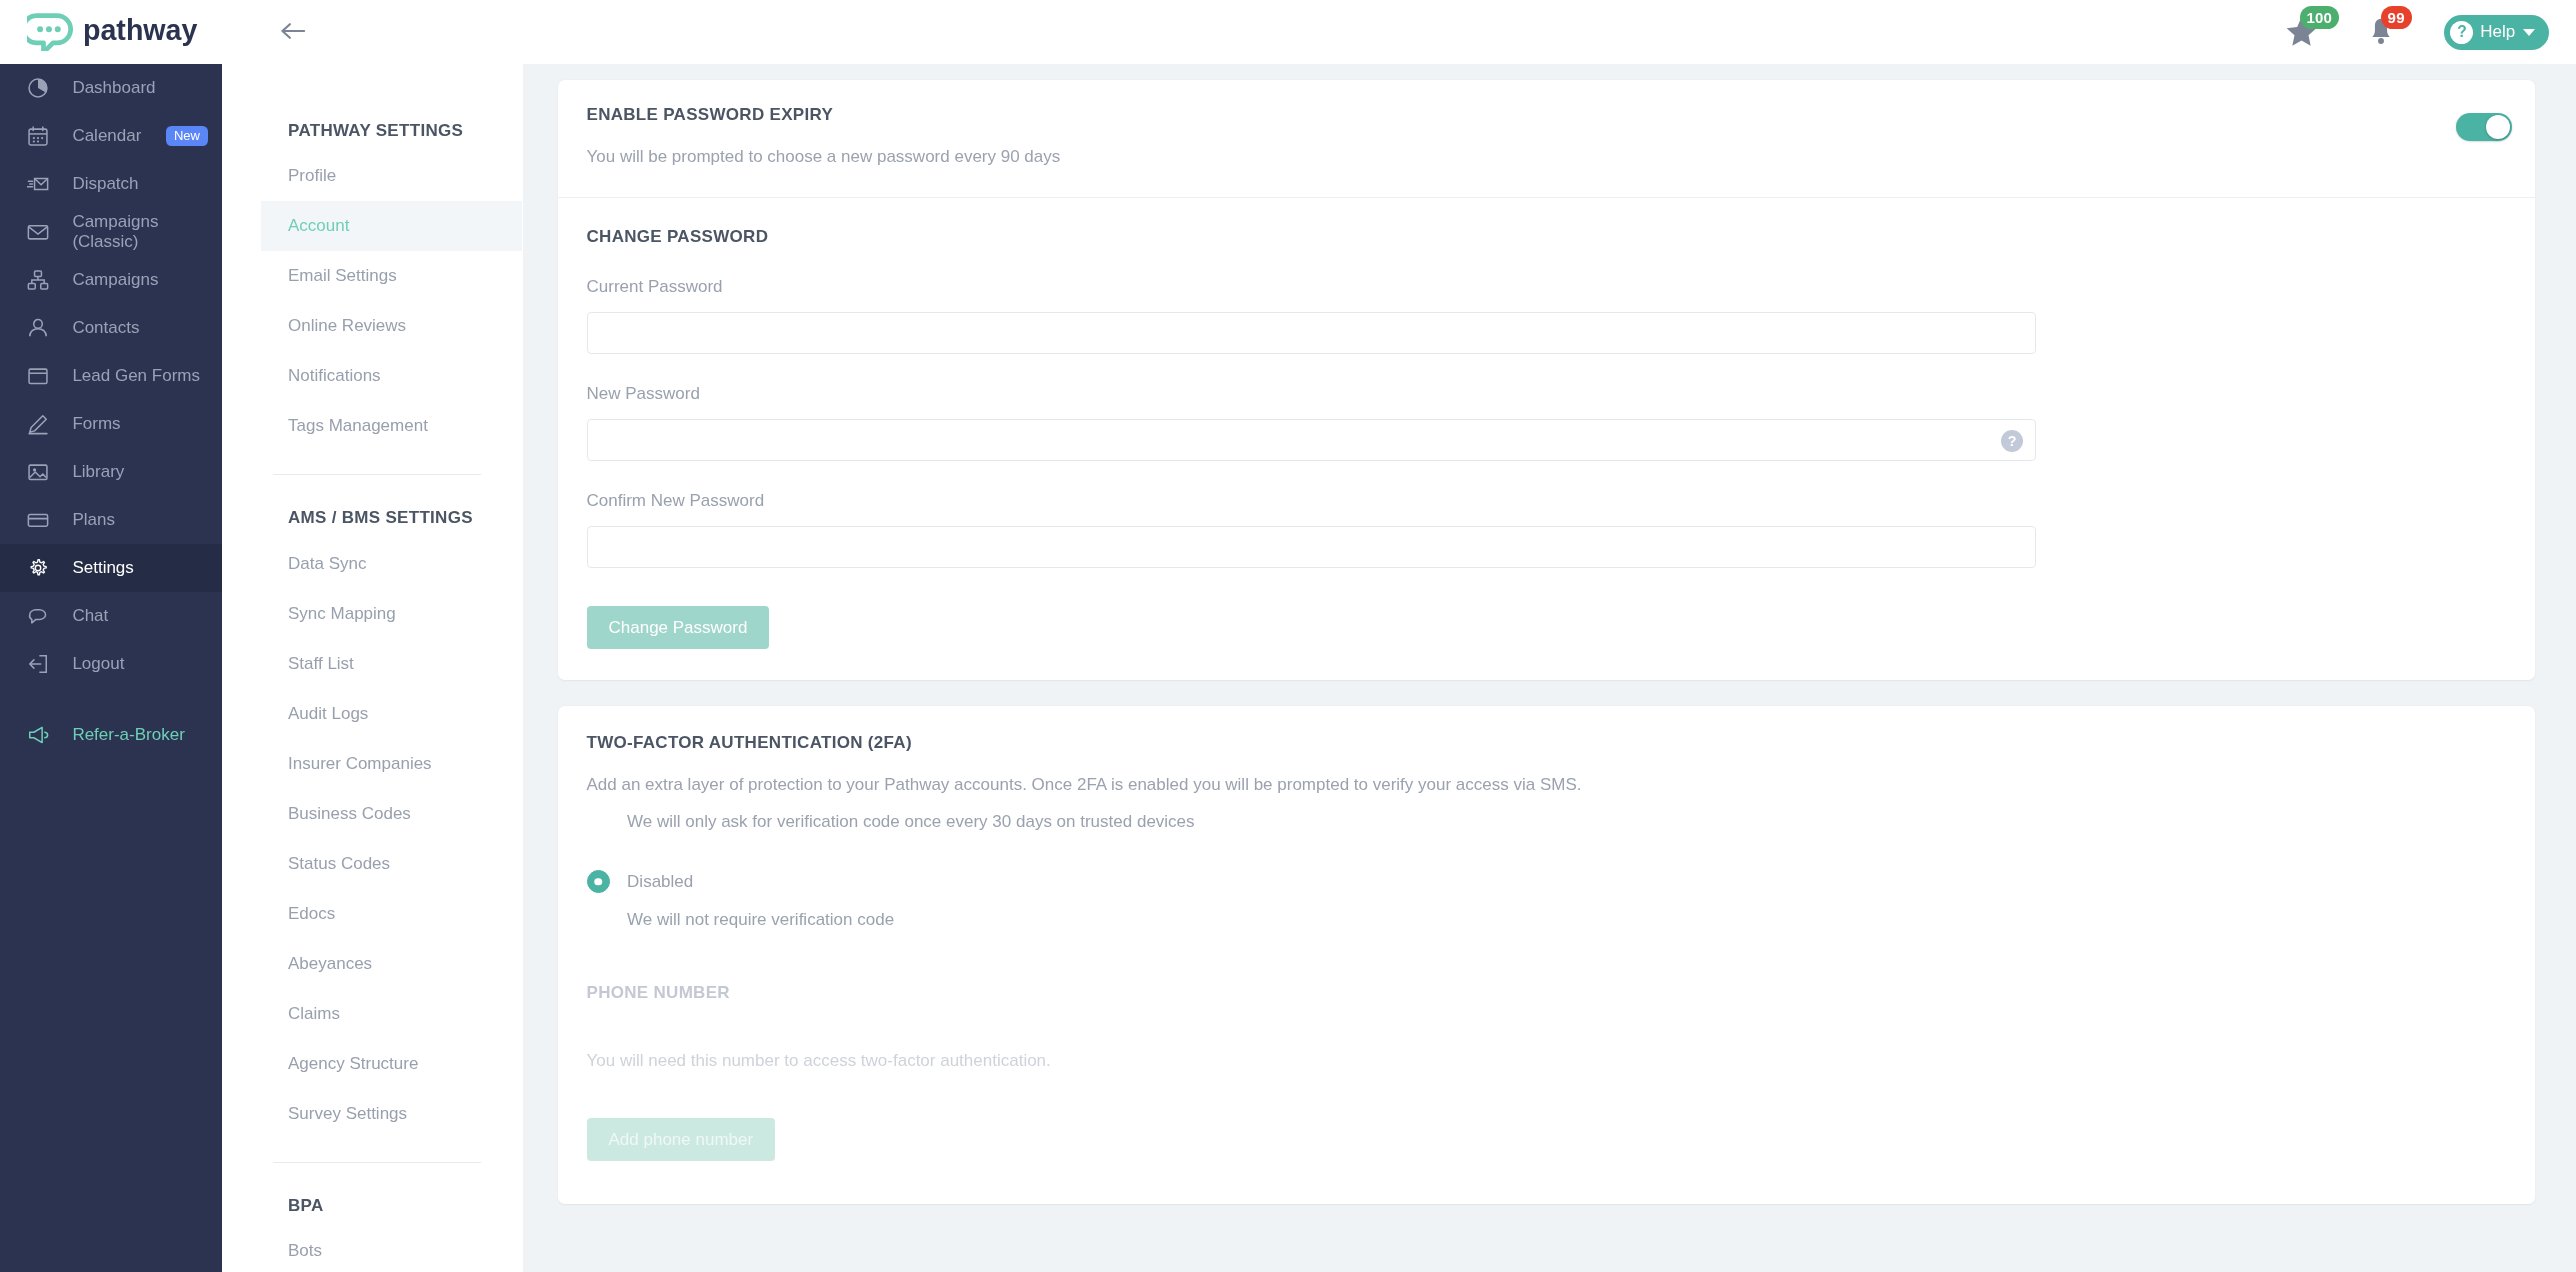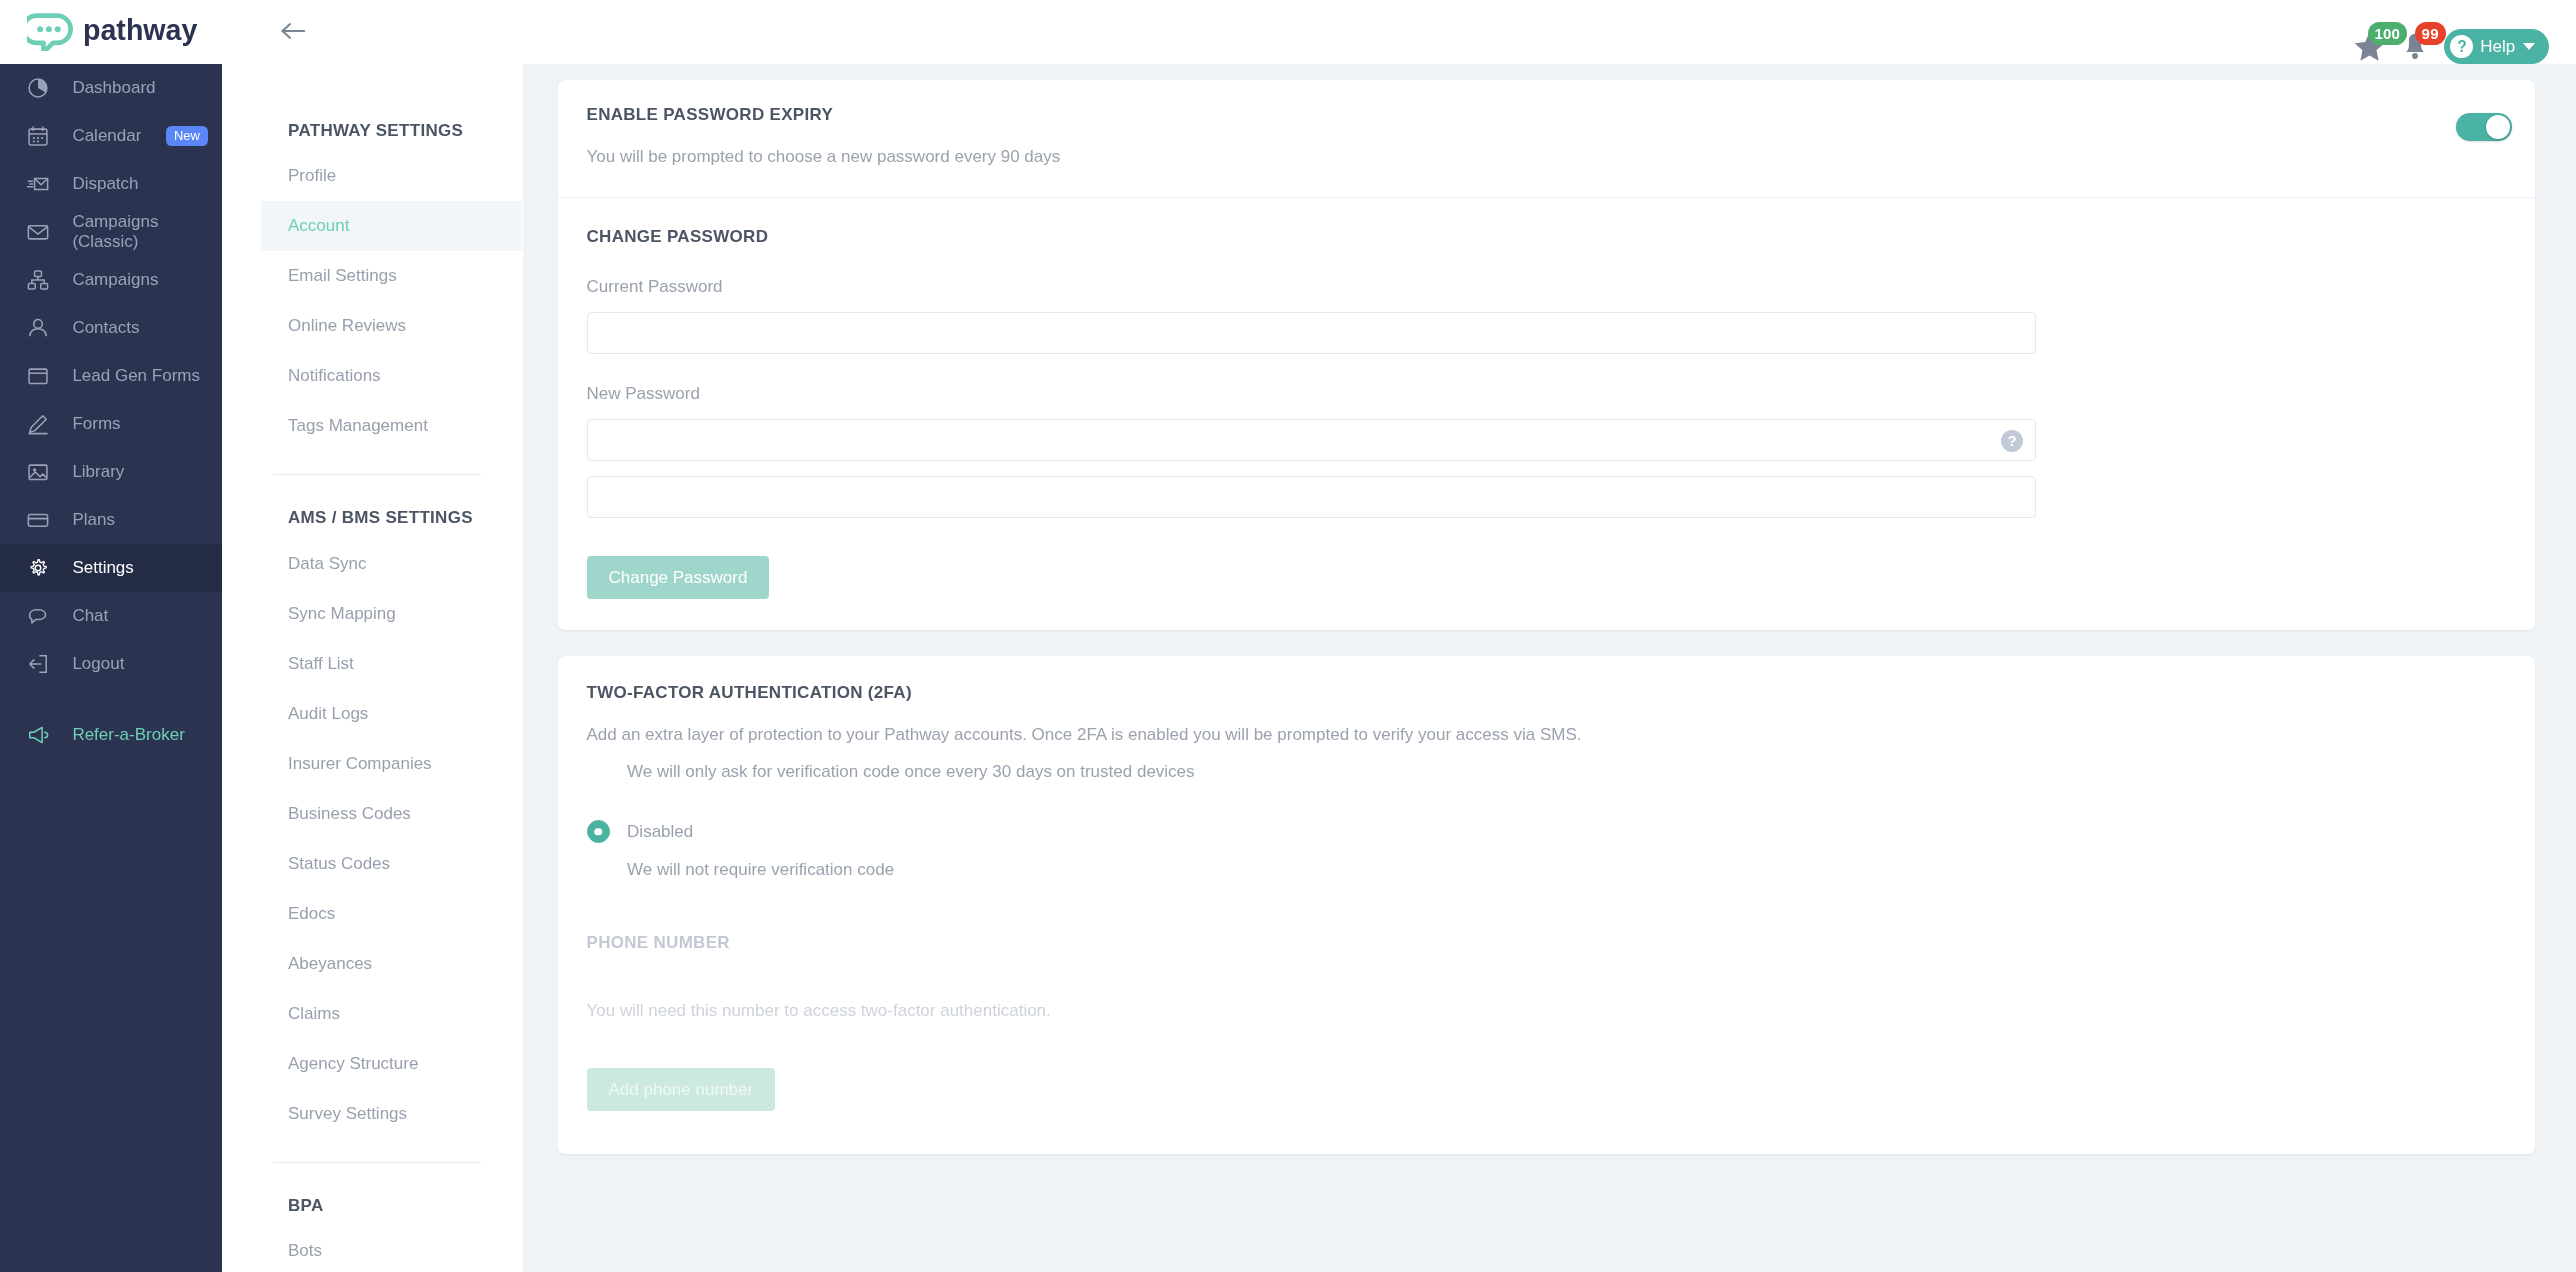--- a/index.html
+++ b/index.html
@@ -37,23 +37,23 @@
     width: 65px; height: 64px;
     display: flex; align-items: center; justify-content: center;
     flex: none;
     cursor: pointer;
   }
 
   .topbar-spacer { flex: 1 1 auto; }
 
   .top-right {
     display: flex;
-    align-items: flex-end;
+    align-items: center;
     padding-right: 27px;
-    gap: 14px;
+    gap: 48px;
     height: 64px;
   }
   .badge-icon { position: relative; display: flex; align-items: center; cursor: pointer; }
   .badge-pill {
     position: absolute;
     left: 15px; top: -9.5px;
     min-width: 31px;
     height: 23px;
     border-radius: 11.5px;
     color: #fff;
@@ -629,20 +629,21 @@
     <div class="field-wrap">
       <input class="field-input" type="password" value="" style="">
     </div>
 
     <div class="field-label">New Password</div>
     <div class="field-wrap">
       <input class="field-input" type="password" value="" style="">
       <span class="help-inline">?</span>
     </div>
 
+    <div class="field-label">Confirm New Password</div>
     <div class="field-wrap">
       <input class="field-input" type="password" value="" style="">
     </div>
 
     <button class="btn-primary">Change Password</button>
   </div>
 
   <div class="card card-2">
 
     <div class="sec-head">TWO-FACTOR AUTHENTICATION (2FA)</div>

